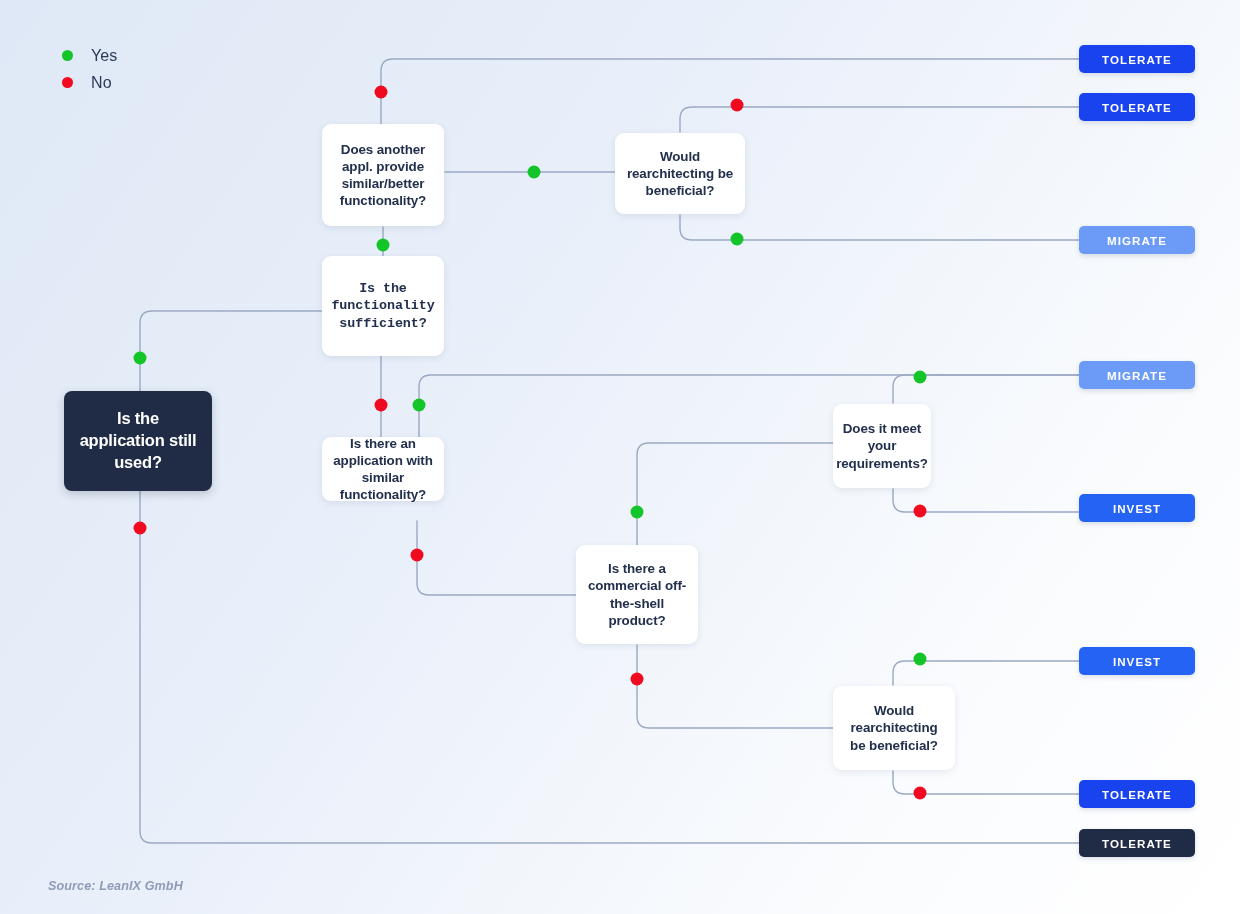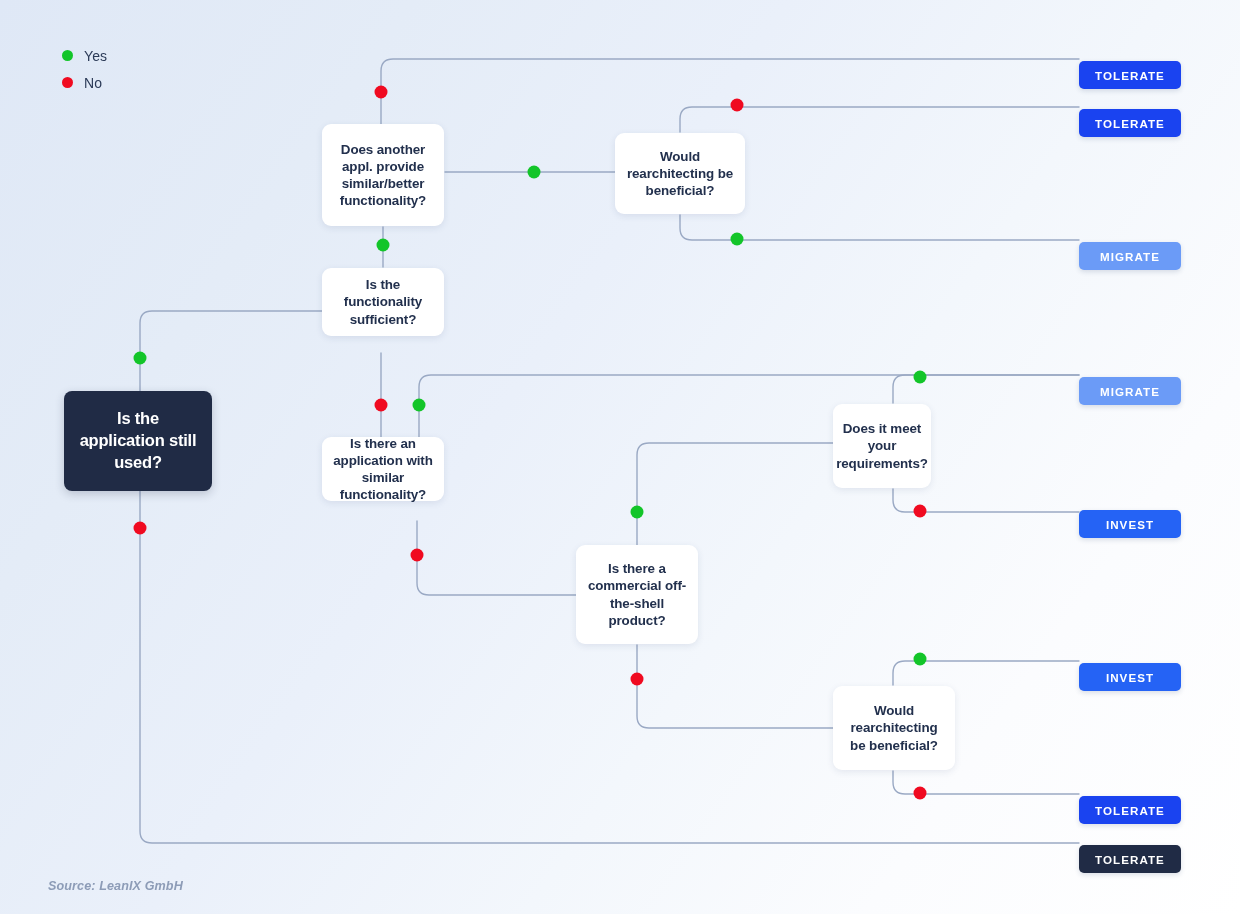--- a/index.html
+++ b/index.html
@@ -55,23 +55,24 @@
     height: 27px;
   }
   .legend-dot {
     width: 11px;
     height: 11px;
     border-radius: 50%;
     margin-right: 11px;
     flex: 0 0 auto;
   }
   .legend-label {
-    font-size: 14px;
+    font-size: 16px;
     color: #2b3a57;
     letter-spacing: 0.1px;
+    margin-left: 7px;
   }
 
   
   .node {
     position: absolute;
     box-sizing: border-box;
     display: flex;
     align-items: center;
     justify-content: center;
     text-align: center;
@@ -100,28 +101,27 @@
   }
 
   
   .badge {
     position: absolute;
     box-sizing: border-box;
     display: flex;
     align-items: center;
     justify-content: center;
     height: 28px;
-    width: 102px;
+    width: 116px;
     border-radius: 5px;
     font-size: 11.6px;
     font-weight: 700;
     letter-spacing: 1.05px;
     color: #ffffff;
     box-shadow: 0 2px 5px rgba(40, 62, 103, 0.16);
-    margin-top: 16px;
   }
 
   
   .dot {
     position: absolute;
     width: 13px;
     height: 13px;
     border-radius: 50%;
     transform: translate(-50%, -50%);
   }
@@ -188,21 +188,21 @@
     <div class="legend-row">
       <span class="legend-dot" style="background:#f00a20"></span>
       <span class="legend-label">No</span>
     </div>
   </div>
 
   <div class="node root" style="left:64px; top:391px; width:148px; height:100px;">Is the application still used?</div>
 
   <div class="node question" style="left:322px; top:124px; width:122px; height:102px;">Does another appl. provide similar/better functionality?</div>
 
-  <div class="node question" style="left:322px; top:268px; width:122px; height:68px;">Is the functionality sufficient?</div>
+  <div class="node question" style="left:322px; top:256px; width:122px; height:100px;font-family:Liberation Mono, monospace;">Is the functionality sufficient?</div>
 
   <div class="node question" style="left:322px; top:437px; width:122px; height:64px;">Is there an application with similar functionality?</div>
 
   <div class="node question" style="left:615px; top:133px; width:130px; height:81px;">Would rearchitecting be beneficial?</div>
 
   <div class="node question" style="left:576px; top:545px; width:122px; height:99px;">Is there a commercial off-the-shell product?</div>
 
   <div class="node question" style="left:833px; top:404px; width:98px; height:84px;">Does it meet your requirements?</div>
 
   <div class="node question" style="left:833px; top:686px; width:122px; height:84px;">Would rearchitecting be beneficial?</div>

